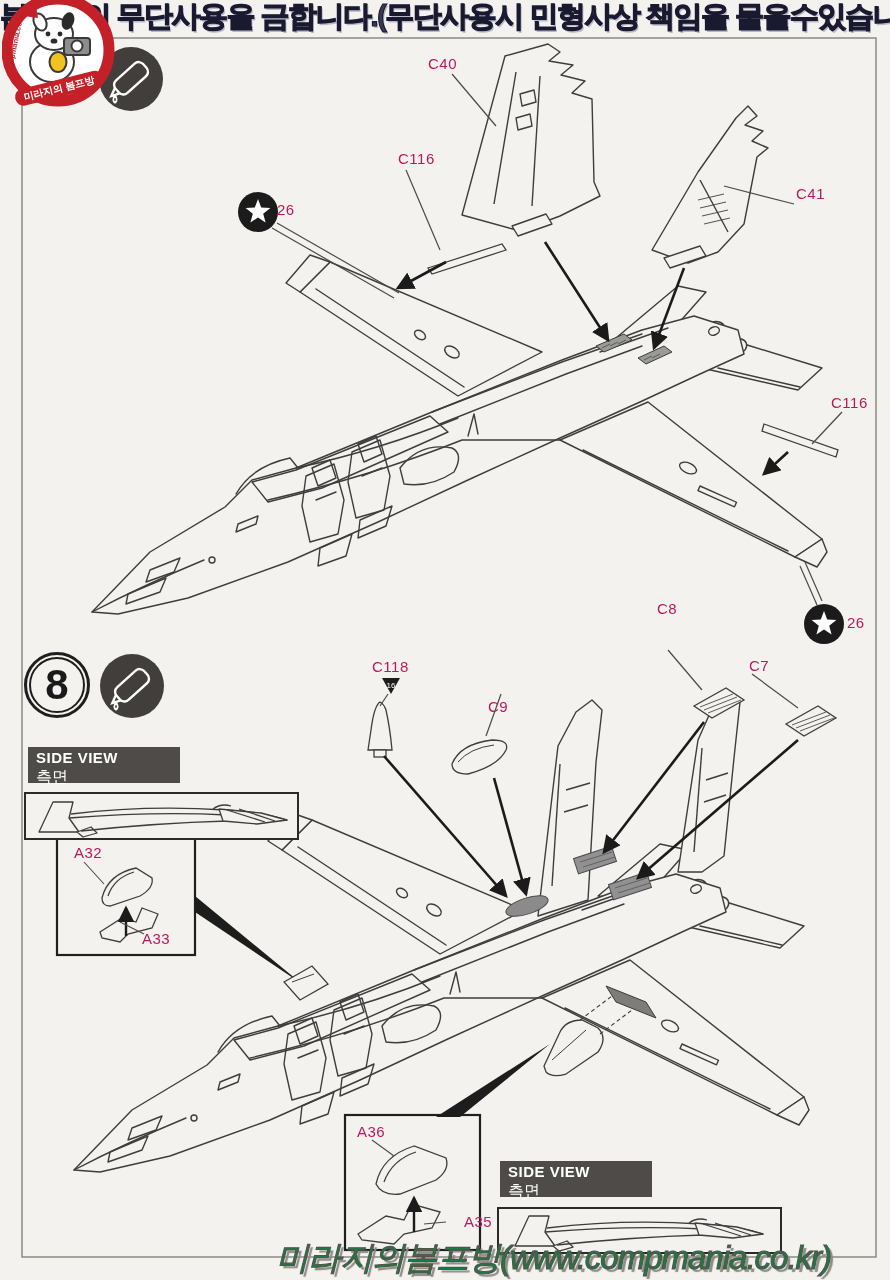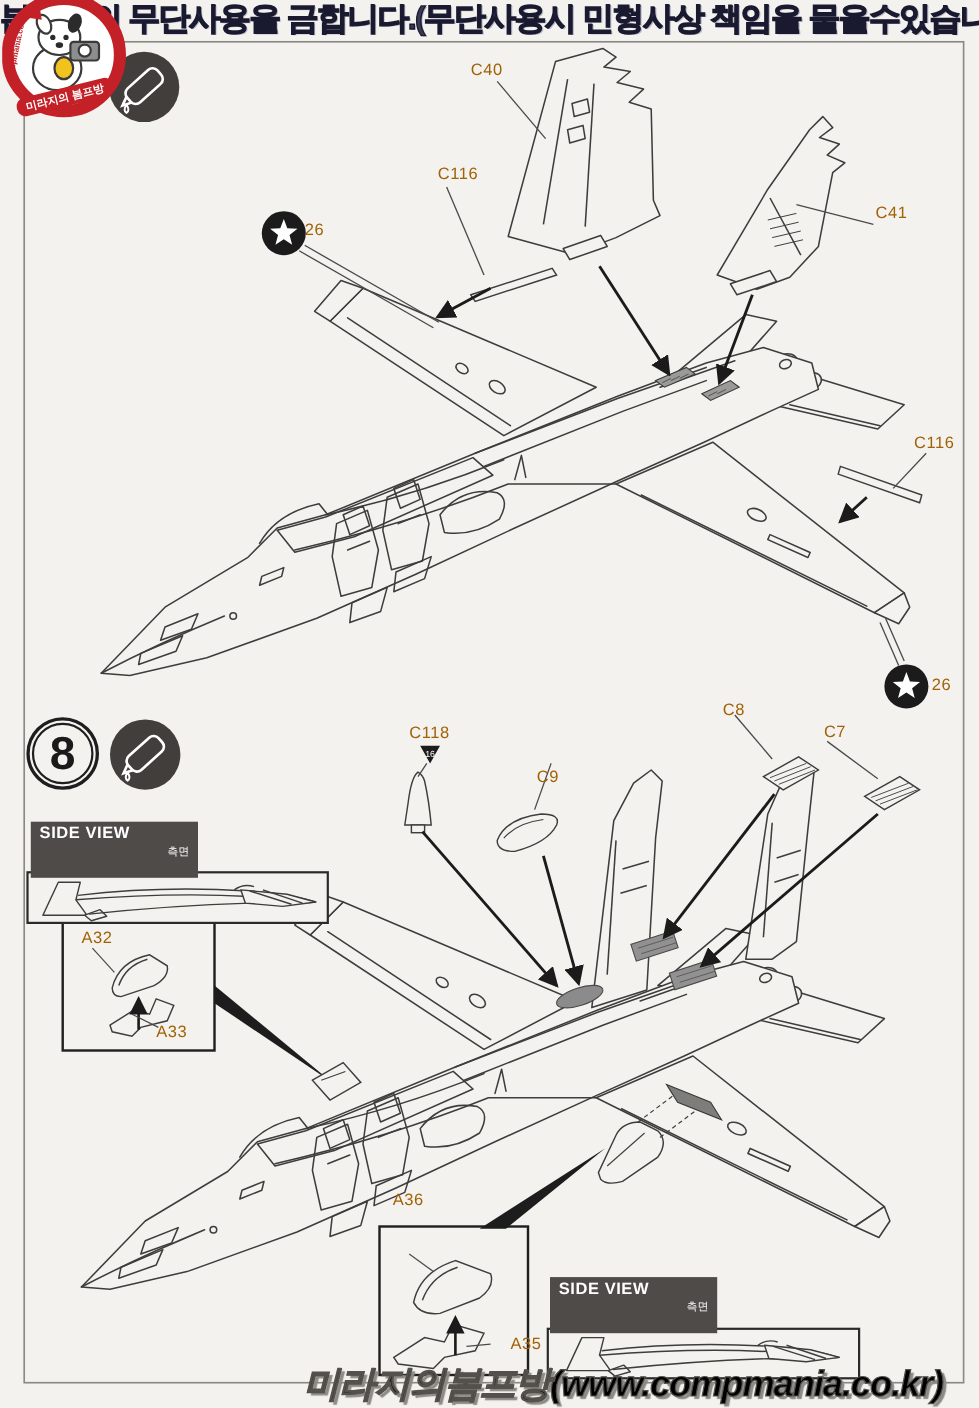--- a/index.html
+++ b/index.html
@@ -4,45 +4,45 @@
 <style>
   html,body{margin:0;padding:0;}
   body{
     width:890px;height:1280px;position:relative;overflow:hidden;
     background:#f4f2ee;
     font-family:"Liberation Sans", sans-serif;
   }
   #stage{position:absolute;inset:0;}
   svg.diagram{position:absolute;left:0;top:0;z-index:1;}
   .plabel{
-    position:absolute;z-index:3;font-size:15px;color:#a16207;
+    position:absolute;z-index:3;font-size:15px;color:#be185d;
     letter-spacing:.5px;white-space:nowrap;
     font-family:"Liberation Sans", sans-serif;
   }
   .banner{
     position:absolute;left:0;top:-3px;width:890px;z-index:4;
     text-align:center;white-space:nowrap;
     font-weight:bold;font-size:29px;letter-spacing:-1.5px;
     color:#3a3a52;-webkit-text-stroke:1.2px #191930;
     text-shadow:1.5px 1.5px 0 #b9b9c6;
     font-family:"Liberation Sans", sans-serif;
   }
   .footer{
     position:absolute;left:276px;top:1236px;z-index:4;white-space:nowrap;
-    font-weight:bold;font-style:italic;font-size:33px;letter-spacing:-1px;
-    color:#000000;-webkit-text-stroke:1.1px #54514d;
+    font-weight:normal;font-style:italic;font-size:33px;letter-spacing:-1px;
+    color:#15803d;-webkit-text-stroke:1.1px #54514d;
     text-shadow:3px 3px 1px #8c8a85;
     font-family:"Liberation Sans", sans-serif;
   }
   .sv-label{
-    position:absolute;z-index:3;width:152px;height:51px;
+    position:absolute;z-index:3;width:152px;height:36px;
     background:#4e4b49;color:#ffffff;padding:2px 8px;box-sizing:border-box;
   }
   .sv-label .t1{font-size:15px;font-weight:bold;letter-spacing:.5px;}
-  .sv-label .t2{font-size:10px;margin-top:1px;text-align:right;}
+  .sv-label .t2{font-size:16px;margin-top:1px;}
   .step-badge{
     position:absolute;left:24px;top:652px;width:66px;height:66px;z-index:3;
     border:3px solid #1e1e1e;border-radius:50%;box-sizing:border-box;
     background:#f4f2ee;
   }
   .step-badge .inner{
     position:absolute;inset:2px;border:2px solid #1e1e1e;border-radius:50%;
     display:flex;align-items:center;justify-content:center;
     font-size:42px;font-weight:bold;color:#1a1a1a;
   }
@@ -350,25 +350,25 @@
 
 <div class="plabel" style="left:428px;top:55px">C40</div>
 <div class="plabel" style="left:398px;top:150px">C116</div>
 <div class="plabel" style="left:277px;top:201px">26</div>
 <div class="plabel" style="left:796px;top:185px">C41</div>
 <div class="plabel" style="left:831px;top:394px">C116</div>
 <div class="plabel" style="left:847px;top:614px">26</div>
 
 <div class="plabel" style="left:372px;top:658px">C118</div>
 <div class="plabel" style="left:488px;top:698px">C9</div>
-<div class="plabel" style="left:657px;top:637px">C8</div>
+<div class="plabel" style="left:657px;top:600px">C8</div>
 <div class="plabel" style="left:749px;top:657px">C7</div>
 <div class="plabel" style="left:74px;top:844px">A32</div>
 <div class="plabel" style="left:142px;top:930px">A33</div>
-<div class="plabel" style="left:357px;top:1082px">A36</div>
+<div class="plabel" style="left:357px;top:1123px">A36</div>
 <div class="plabel" style="left:464px;top:1213px">A35</div>
 
 <div class="sv-label" style="left:28px;top:747px">
   <div class="t1">SIDE VIEW</div>
   <div class="t2">측면</div>
 </div>
 <div class="sv-label" style="left:500px;top:1161px">
   <div class="t1">SIDE VIEW</div>
   <div class="t2">측면</div>
 </div>

